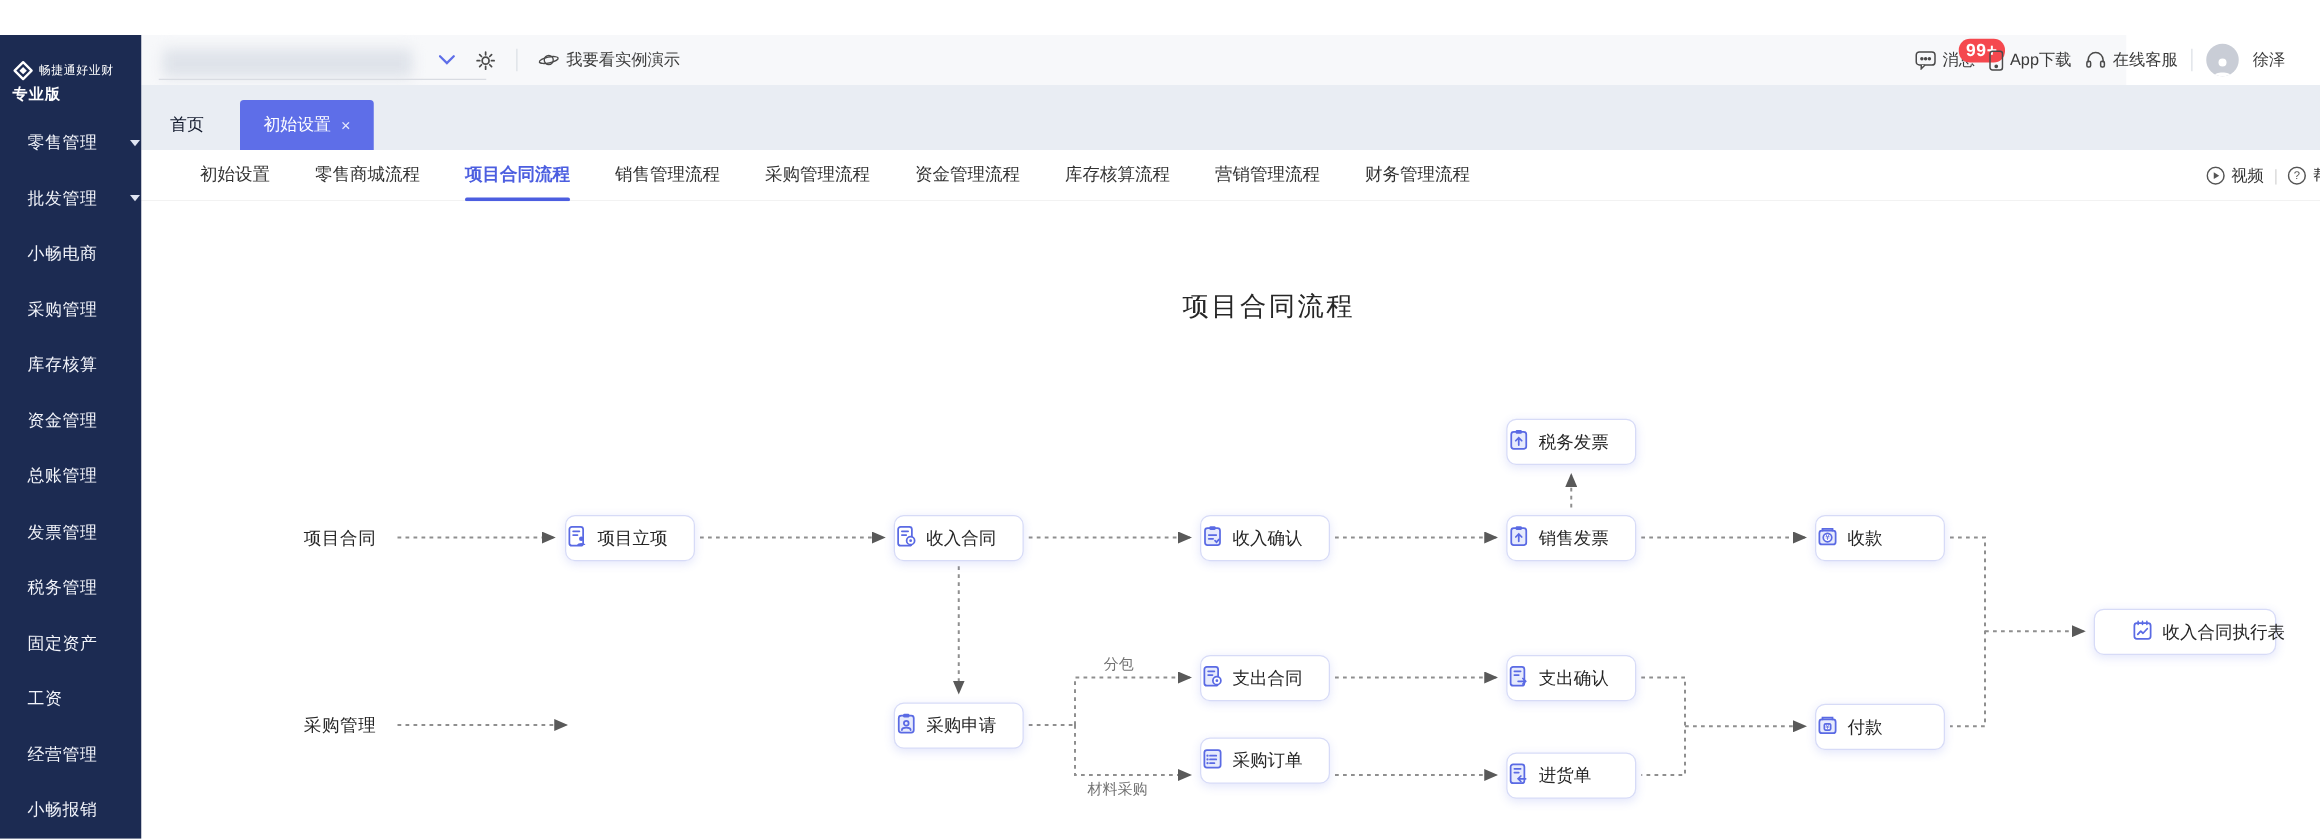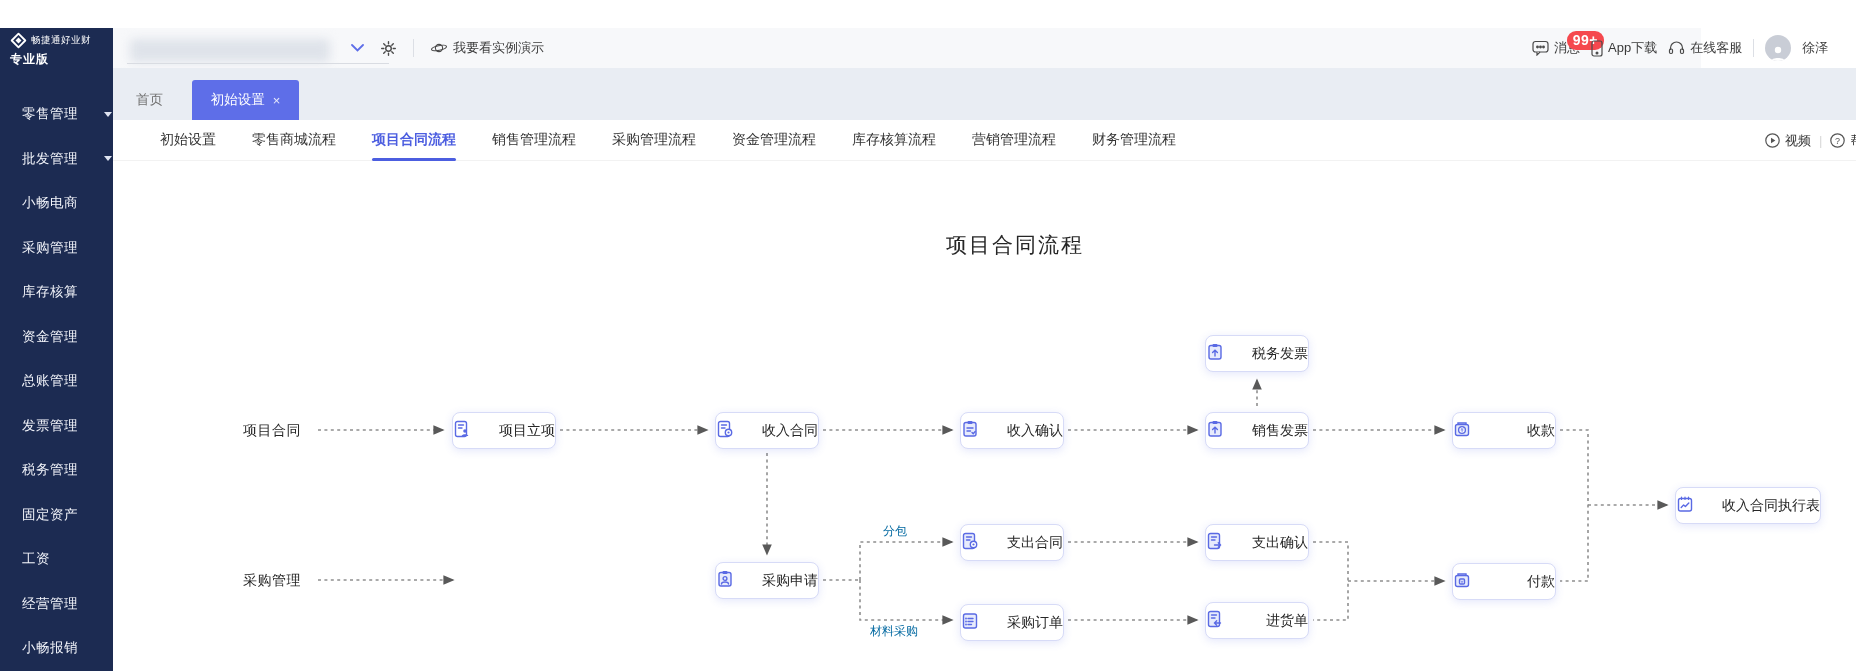--- a/index.html
+++ b/index.html
@@ -4,21 +4,21 @@
 <style>
   * { margin:0; padding:0; box-sizing:border-box; }
   html,body { width:1856px; height:671px; overflow:hidden; background:#fff;
     font-family:"Liberation Sans","DejaVu Sans",sans-serif; color:#262626; }
   .abs { position:absolute; }
   #app { position:relative; width:1856px; height:671px; }
 
   
   #side { left:0; top:28px; width:113px; height:643px; background:#1c2b52; z-index:5; }
   #brand { height:40px; position:relative; padding:4px 0 0 10px; color:#fff; }
-  #brand .brandrow { display:flex; align-items:center; gap:4px; }
+  #brand .brandrow { display:flex; align-items:center; gap:4px;margin-top:16px; }
   #brand .bname { font-size:9.5px; letter-spacing:.5px; white-space:nowrap; }
   #brand .bedition { font-size:12px; font-weight:bold; margin-top:2px; letter-spacing:1px; }
   #menu { padding-top:24px; }
   .mitem { height:44.5px; display:flex; align-items:center; padding-left:22px; padding-right:1px;
     color:#f2f4fa; font-size:13.5px; cursor:pointer; letter-spacing:.5px; }
   .mitem .caret { margin-left:auto; width:0; height:0; border-left:4.5px solid transparent;
     border-right:4.5px solid transparent; border-top:5.5px solid #dfe4f2; }
 
   
   #header { left:113px; top:28px; width:1588px; height:40px; background:#f7f8fa; }
@@ -29,43 +29,43 @@
   #hleft { position:absolute; left:238px; top:0; height:40px; display:flex; align-items:center; gap:16px; }
   #hright { position:absolute; left:1419px; top:0; height:40px; display:flex; align-items:center; gap:11px; white-space:nowrap; }
   .hlabel { font-size:13px; color:#3a3a3a; }
   .hgroup { display:flex; align-items:center; gap:5px; position:relative; cursor:pointer; }
   .badge { position:absolute; top:-8px; right:-24px; background:#f5484e; color:#fff; font-size:14px;
     padding:1px 6px 2px; border-radius:9px; font-weight:bold; letter-spacing:.5px; }
   .avatar { width:26px; height:26px; border-radius:50%; background:#c9cdd6; display:flex; align-items:flex-end; justify-content:center; overflow:hidden; }
 
   
   #tabrow { left:113px; top:68px; width:1743px; height:52px; background:#e9edf3; display:flex; align-items:flex-end; padding-left:6px; }
-  .tab-plain { height:40px; display:flex; align-items:center; padding:0 17px; font-size:13.5px; color:#737373; cursor:pointer; }
+  .tab-plain { height:40px; display:flex; align-items:center; padding:0 17px; font-size:13.5px; color:#0f172a; cursor:pointer; }
   .tab-active { height:40px; display:flex; align-items:center; padding:0 18px; margin-left:12px; background:#5e6ee8;
     color:#fff; font-size:13.5px; border-radius:3px 3px 0 0; cursor:pointer; min-width:107px; justify-content:center; gap:8px; }
   .tab-close { font-size:13px; opacity:.85; cursor:pointer; }
 
   
   #subnav { left:113px; top:120px; width:1743px; height:41px; background:#fff; display:flex; align-items:center;
     padding-left:47px; gap:36px; border-bottom:1px solid #f2f2f2; }
   .snav { font-size:14px; color:#333; cursor:pointer; position:relative; height:41px; display:flex; align-items:center; white-space:nowrap; }
   .snav.active { color:#4c5ee0; font-weight:bold; }
   .snav.active::after { content:""; position:absolute; left:0; right:0; bottom:0; height:3px; background:#4c5ee0; border-radius:2px; }
   #subnav-right { position:absolute; left:1765px; top:120px; height:41px; display:flex; align-items:center; gap:5px; font-size:13px; color:#333; white-space:nowrap; }
   .sep { color:#d8d8d8; margin:0 3px; }
 
   
   #content { left:113px; top:161px; width:1743px; height:510px; background:#fff; }
   #flow-title { left:833px; top:70px; font-size:21px; font-weight:500; letter-spacing:2px; color:#262626; }
   .rowlabel { font-size:14px; font-weight:500; color:#262626; letter-spacing:.5px; }
   .node { position:absolute; width:104px; height:37px; background:#fff; border:1px solid #d7dbf7; border-radius:8px;
-    box-shadow:0 2px 8px rgba(90,106,228,.16); display:flex; align-items:center; justify-content:space-between; gap:7px;
+    box-shadow:0 2px 8px rgba(90,106,228,.16); display:flex; align-items:center; justify-content:flex-start; gap:7px;
     font-size:14px; color:#262626; cursor:pointer; white-space:nowrap; }
-  .node.wide { width:146px; }
-  .edgelabel { position:absolute; font-size:12px; color:#0369a1; }
+  .node.wide { width:146px;padding-left:29px; }
+  .edgelabel { position:absolute; font-size:12px; color:#737373; }
   svg.lines { position:absolute; left:0; top:0; pointer-events:none; }
 </style>
 </head>
 <body>
 
 <div id="app">
 
   <div id="side" class="abs">
     <div id="brand">
       <div class="brandrow">
@@ -348,21 +348,21 @@
     </div>
     <div class="node" style="left:847px;top:363px">
       <span><svg width="18" height="18" viewBox="0 0 18 18" fill="none" stroke="#5a6ae4" stroke-width="1.4" stroke-linecap="round">
             <rect x="2.5" y="1.5" width="11" height="15" rx="2" fill="#e7ebfc"></rect>
             <path d="M5.5 5h5M5.5 8h3.5"></path>
             <circle cx="12.5" cy="12.5" r="3.2" fill="#fff"></circle>
             <circle cx="12.5" cy="12.5" r="1.1" fill="#5a6ae4" stroke="none"></circle>
           </svg></span>
       <span>支出合同</span>
     </div>
-    <div class="node" style="left:847px;top:443px">
+    <div class="node" style="left:847px;top:429px">
       <span><svg width="18" height="18" viewBox="0 0 18 18" fill="none" stroke="#5a6ae4" stroke-width="1.4" stroke-linecap="round">
             <rect x="2.5" y="2" width="13" height="14" rx="2" fill="#e7ebfc"></rect>
             <path d="M7 6.5h5M7 9.5h5M7 12.5h3.5"></path>
             <path d="M5 6.5h.01M5 9.5h.01M5 12.5h.01" stroke-width="1.8"></path>
           </svg></span>
       <span>采购订单</span>
     </div>
     <div class="node" style="left:1092px;top:363px">
       <span><svg width="18" height="18" viewBox="0 0 18 18" fill="none" stroke="#5a6ae4" stroke-width="1.4" stroke-linecap="round">
             <rect x="2.5" y="1.5" width="11" height="15" rx="2" fill="#e7ebfc"></rect>

